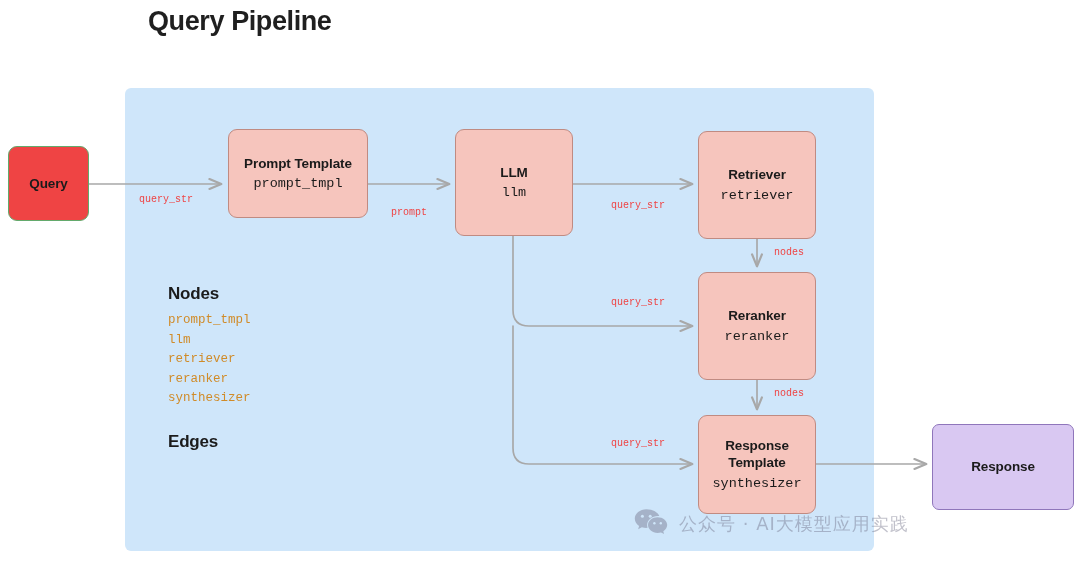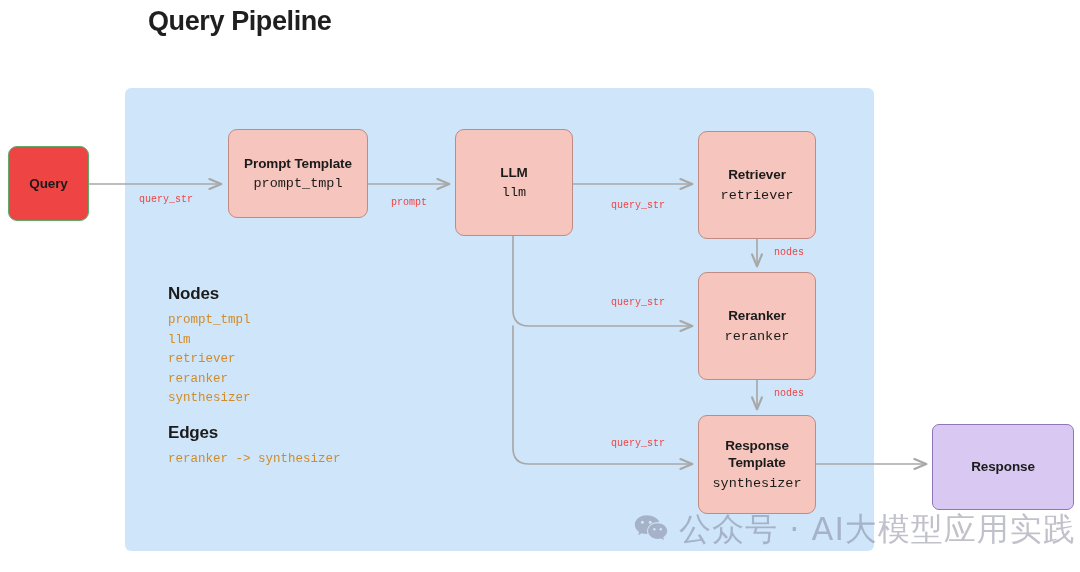--- a/index.html
+++ b/index.html
@@ -107,33 +107,33 @@
 
   
   .edge-label {
     position: absolute;
     font-family: "Liberation Mono", "DejaVu Sans Mono", monospace;
     font-size: 10px;
     color: #ef4444;
     white-space: nowrap;
   }
   .lbl-query-str-1 { left: 139px; top: 194px; }
-  .lbl-prompt     { left: 391px; top: 197px; }
+  .lbl-prompt     { left: 391px; top: 207px; }
   .lbl-query-str-2{ left: 611px; top: 200px; }
   .lbl-nodes-1    { left: 774px; top: 247px; }
   .lbl-query-str-3{ left: 611px; top: 297px; }
   .lbl-nodes-2    { left: 774px; top: 388px; }
   .lbl-query-str-4{ left: 611px; top: 438px; }
 
   
   .legend {
     position: absolute;
   }
   .legend-nodes { left: 168px; top: 284px; }
-  .legend-edges { left: 168px; top: 423px; }
+  .legend-edges { left: 168px; top: 432px; }
   .legend h3 {
     margin: 0 0 7px 0;
     font-family: "Liberation Sans", sans-serif;
     font-size: 17px;
     font-weight: bold;
     color: #1b1b1b;
     letter-spacing: -0.2px;
   }
   .legend .line {
     font-family: "Liberation Mono", "DejaVu Sans Mono", monospace;
@@ -156,21 +156,21 @@
     position: absolute;
     left: 634px;
     top: 508px;
     display: flex;
     align-items: center;
     gap: 11px;
     opacity: 0.42;
   }
   .watermark .wm-text {
     font-family: "DejaVu Sans", "Liberation Sans", sans-serif;
-    font-size: 32px;
+    font-size: 18px;
     color: #6d6d84;
     letter-spacing: 1px;
     white-space: nowrap;
   }
   .watermark .wm-icon { display: block; }
 </style>
 </head>
 <body>
 
 <div id="screen">
@@ -254,21 +254,20 @@
         <div class="line">llm</div>
         <div class="line">retriever</div>
         <div class="line">reranker</div>
         <div class="line">synthesizer</div>
       </div>
   </div>
 
   <div class="legend legend-edges">
     <h3>Edges</h3>
     <div>
-        <div class="line">reranker -&gt; synthesizer</div>
       </div>
   </div>
 
   <div class="watermark">
     <span class="wm-icon">
       <svg width="34" height="28" viewBox="0 0 34 28" xmlns="http://www.w3.org/2000/svg">
         <path d="M12.4,1.2 C5.9,1.2 0.8,5.5 0.8,10.7 c0,2.9 1.7,5.5 4.3,7.2 l-1,3.3 l3.8,-2 c1.4,0.4 2.9,0.7 4.5,0.7 c0.4,0 0.8,0 1.2,-0.1 c-0.3,-0.9 -0.5,-1.8 -0.5,-2.7 c0,-5 4.9,-9.1 11,-9.1 c0.4,0 0.8,0 1.2,0.1 C24.3,4.5 18.9,1.2 12.4,1.2 z" fill="#6d6d84"></path>
         <circle cx="8.4" cy="8.2" r="1.5" fill="#cfe6fa"></circle>
         <circle cx="16.2" cy="8.2" r="1.5" fill="#cfe6fa"></circle>
         <path d="M33.2,17.1 c0,-4.3 -4.3,-7.8 -9.6,-7.8 c-5.3,0 -9.6,3.5 -9.6,7.8 c0,4.3 4.3,7.8 9.6,7.8 c1.2,0 2.3,-0.2 3.4,-0.5 l3.1,1.7 l-0.8,-2.8 C31.5,21.8 33.2,19.6 33.2,17.1 z" fill="#6d6d84"></path>

